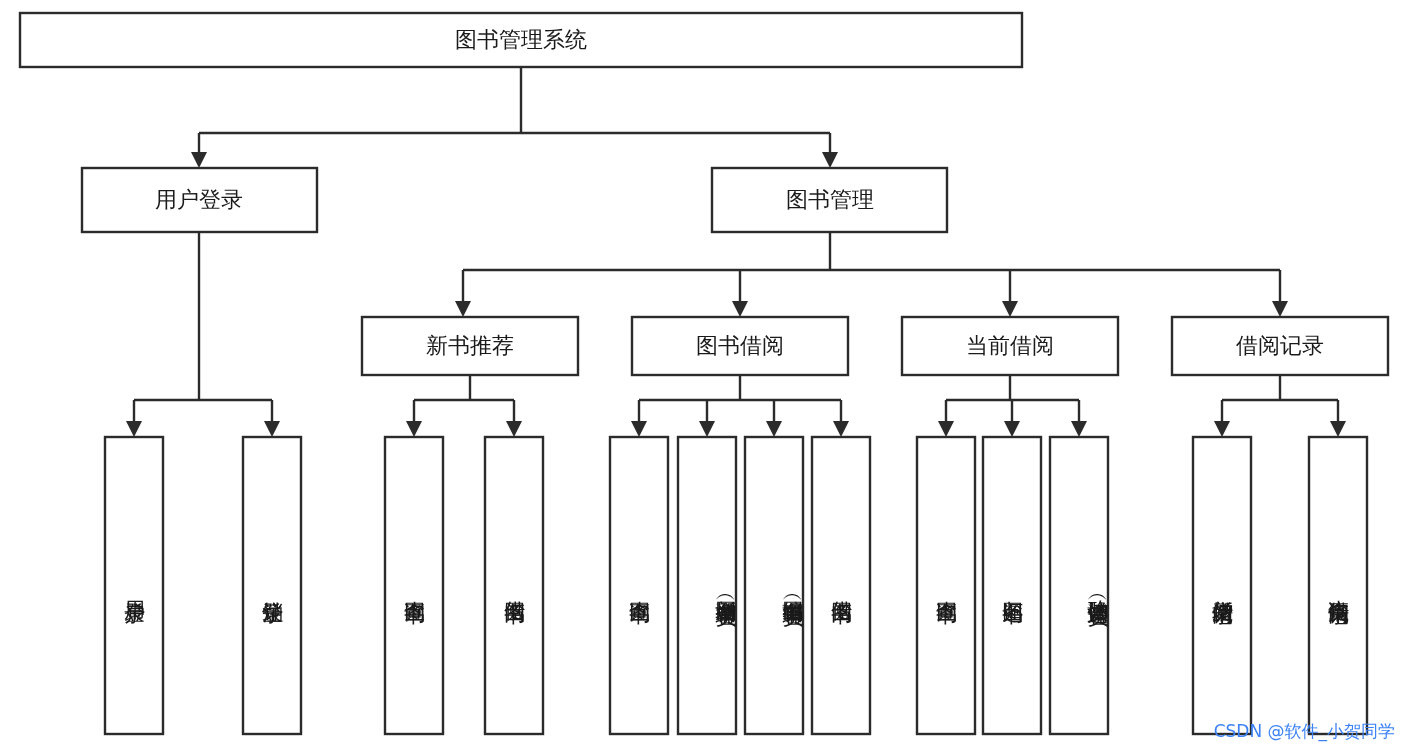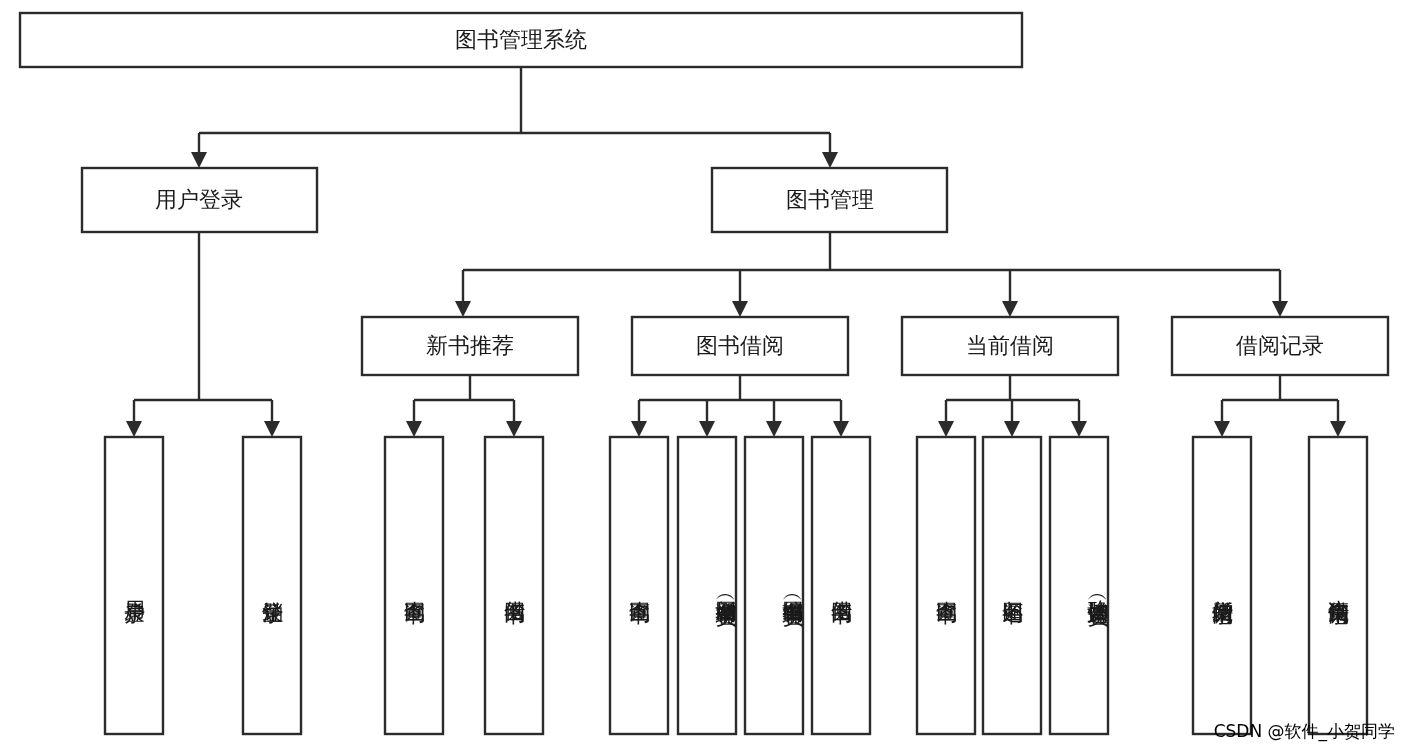--- a/index.html
+++ b/index.html
@@ -64,21 +64,21 @@
   }
   .vlabel.centered {
     align-items: center;
   }
   .watermark {
     position: absolute;
     right: 10px;
     bottom: 4px;
     font-family: "DejaVu Sans", "Liberation Sans", sans-serif;
     font-size: 17px;
-    color: #000000;
+    color: #3b82f6;
     white-space: nowrap;
     user-select: none;
   }
 </style>
 </head>
 <body>
 
 <div id="diagram-root">
 
   <svg class="flow" viewBox="0 0 1405 747" xmlns="http://www.w3.org/2000/svg">

